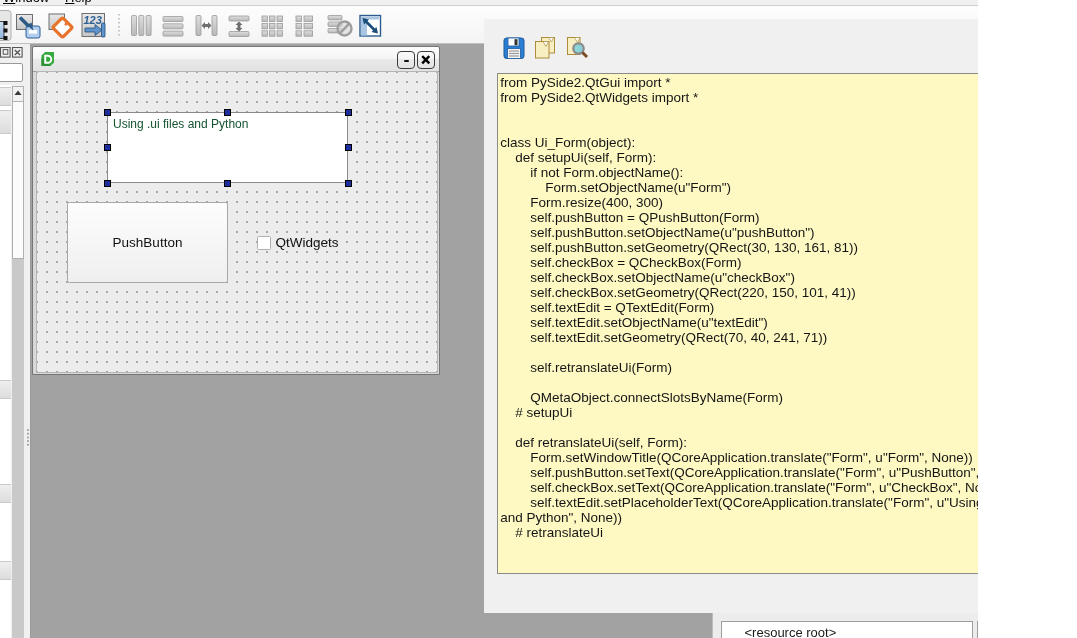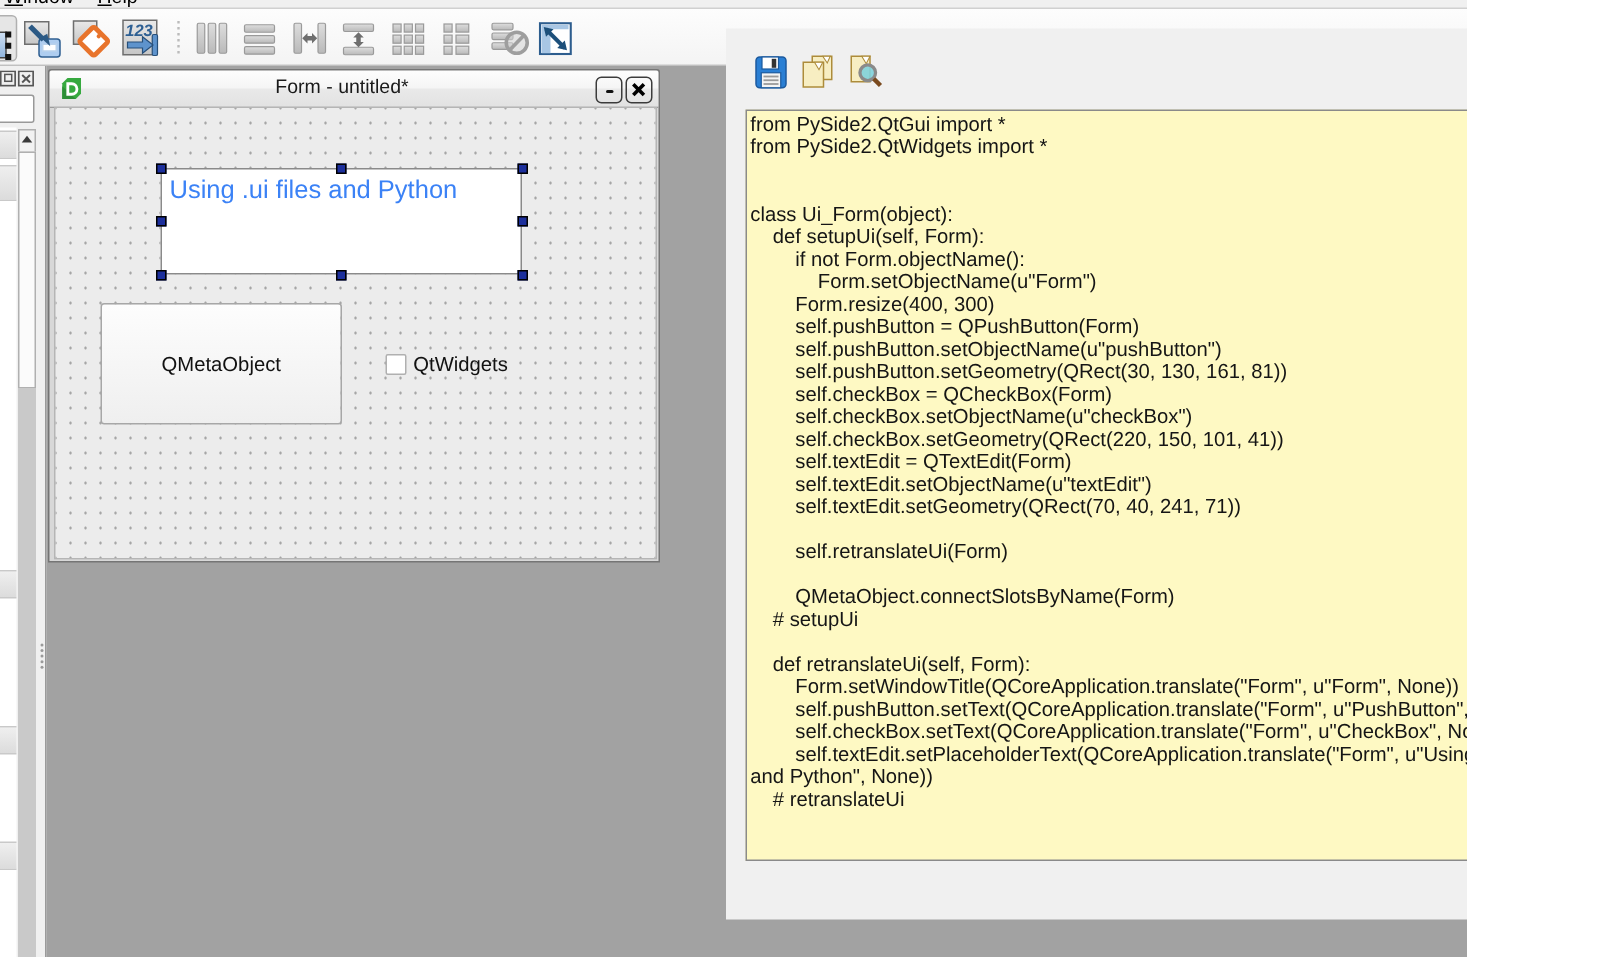--- a/index.html
+++ b/index.html
@@ -160,63 +160,69 @@
 
 <div class="abs" style="left:32px;top:46px;width:406px;height:327px;background:#d8d8d8;border:1px solid #757575;border-radius:2px 2px 0 0;">
 
   <div style="position:absolute;left:0;top:0;width:406px;height:24px;background:linear-gradient(#fdfdfd 0%,#f5f5f5 48%,#e9e9e9 52%,#e2e2e2 100%);border-bottom:1px solid #9b9b9b;border-radius:2px 2px 0 0;">
 
     <svg width="20" height="17" style="position:absolute;left:5px;top:4px;">
       <path d="M3.5,4.5 L7,1 L16,1 L16,11.5 L12.5,15 L3.5,15 Z" fill="#36a93f"></path>
       <path d="M3.5,4.5 L3.5,15 L12.5,15 L3.5,6.5 Z" fill="#2c8f36"></path>
       <path d="M7.2,4.8 h2.6 a3.5,3.5 0 0 1 0,7 h-2.6 Z" fill="none" stroke="#fff" stroke-width="1.9"></path>
     </svg>
-    <div style="position:absolute;left:0;top:3px;width:390px;text-align:center;font-size:13px;color:#1a1a1a;">Form - untitled*</div>
 
     <div style="position:absolute;left:364px;top:4px;width:16px;height:16px;border:1.2px solid #3c3c3c;border-radius:4px;">
       <div style="position:absolute;left:6px;top:7.8px;width:4.5px;height:2px;background:#111;border-radius:1px;"></div>
     </div>
 
     <div style="position:absolute;left:384px;top:4px;width:16px;height:16px;border:1.2px solid #3c3c3c;border-radius:4px;">
       <svg width="16" height="16" style="position:absolute;left:0;top:0;">
             <path d="M4.2,4.2 L11.3,11.3 M11.3,4.2 L4.2,11.3" stroke="#000" stroke-width="2.4"></path>
           </svg>
     </div>
   </div>
 
   <div style="position:absolute;left:3px;top:24px;width:400px;height:300px;background:#ececec;border:1px solid #b5b5b5;box-sizing:content-box;background-image:radial-gradient(circle,#a6a6a6 0.7px,rgba(0,0,0,0) 1px);background-size:10px 10px;background-position:-5px -5px;">
 
     <div style="position:absolute;left:70px;top:40px;width:239px;height:69px;background:#fff;border:1px solid #8a8a8a;">
-      <div style="position:absolute;left:5px;top:4px;font-size:17px;color:#3b82f6;">Using .ui files and Python</div>
+      <div style="position:absolute;left:5px;top:4px;font-size:12px;color:#14532d;">Using .ui files and Python</div>
     </div>
 
     <div style="position:absolute;left:66.5px;top:36.5px;width:7px;height:7px;background:#1c2f9c;border:1px solid #000;box-sizing:border-box;"></div>
     <div style="position:absolute;left:187px;top:36.5px;width:7px;height:7px;background:#1c2f9c;border:1px solid #000;box-sizing:border-box;"></div>
     <div style="position:absolute;left:307.5px;top:36.5px;width:7px;height:7px;background:#1c2f9c;border:1px solid #000;box-sizing:border-box;"></div>
     <div style="position:absolute;left:66.5px;top:72px;width:7px;height:7px;background:#1c2f9c;border:1px solid #000;box-sizing:border-box;"></div>
     <div style="position:absolute;left:307.5px;top:72px;width:7px;height:7px;background:#1c2f9c;border:1px solid #000;box-sizing:border-box;"></div>
     <div style="position:absolute;left:66.5px;top:107.5px;width:7px;height:7px;background:#1c2f9c;border:1px solid #000;box-sizing:border-box;"></div>
     <div style="position:absolute;left:187px;top:107.5px;width:7px;height:7px;background:#1c2f9c;border:1px solid #000;box-sizing:border-box;"></div>
     <div style="position:absolute;left:307.5px;top:107.5px;width:7px;height:7px;background:#1c2f9c;border:1px solid #000;box-sizing:border-box;"></div>
 
-    <div style="position:absolute;left:30px;top:130px;width:159px;height:79px;background:linear-gradient(#fdfdfd,#efefef);border:1px solid #a7a7a7;border-radius:2.5px;text-align:center;line-height:79px;font-size:13.5px;color:#111;">QMetaObject</div>
+    <div style="position:absolute;left:30px;top:130px;width:159px;height:79px;background:linear-gradient(#fdfdfd,#efefef);border:1px solid #a7a7a7;border-radius:2.5px;text-align:center;line-height:79px;font-size:13.5px;color:#111;">PushButton</div>
 
     <div style="position:absolute;left:220px;top:163.5px;width:14px;height:14px;background:#fff;border:1px solid #b0b0b0;border-radius:1.5px;box-sizing:border-box;"></div>
     <div style="position:absolute;left:238.5px;top:163px;font-size:13.5px;color:#111;">QtWidgets</div>
   </div>
 </div>
 
 <div class="abs" style="left:1064px;top:44px;width:13px;height:594px;background:#f2f2f2;">
   <div style="position:absolute;left:0;top:100px;width:13px;height:4px;background:#fff;"></div>
   <div style="position:absolute;left:10.5px;top:118px;width:2.5px;height:15px;background:#2f7fd0;"></div>
   <div style="position:absolute;left:1px;top:254px;width:6px;height:32px;background:#c2c2c2;"></div>
   <div style="position:absolute;left:10.5px;top:471px;width:2px;height:10px;background:#9a9a9a;"></div>
   <div style="position:absolute;left:11.5px;top:548px;width:1.5px;height:29px;background:#6b6b6b;"></div>
 </div>
 
+<div class="abs" style="left:712px;top:613px;width:365px;height:25px;background:#ececec;border-left:1px solid #bdbdbd;">
+  <div style="position:absolute;left:355.5px;top:-1px;width:10px;height:5px;background:#dcdcdc;border:1px solid #ababab;"></div>
+  <div style="position:absolute;left:7.5px;top:8px;width:250px;height:17px;background:#fff;border:1px solid #9e9e9e;">
+    <div style="position:absolute;left:23px;top:3px;font-size:13px;color:#1a1a1a;">&lt;resource root&gt;</div>
+  </div>
+  <div style="position:absolute;left:264px;top:8px;width:101px;height:17px;background:#fff;border:1px solid #9e9e9e;"></div>
+</div>
 
 <div class="abs" style="left:484px;top:19px;width:580px;height:594px;background:#f0f0f0;">
 
   <svg width="120" height="30" style="position:absolute;left:16px;top:17px;">
 
     <g>
       <rect x="4" y="2" width="20" height="20.5" rx="2.5" fill="#2a7fd4" stroke="#1c5a9e"></rect>
       <rect x="8" y="2" width="11" height="8" fill="#fff" stroke="#1c5a9e" stroke-width="0.8"></rect>
       <rect x="14.5" y="3.2" width="3" height="6" fill="#333"></rect>
       <rect x="7.5" y="12.5" width="13" height="10" fill="#f4f4f4" stroke="#1c5a9e" stroke-width="0.8"></rect>

